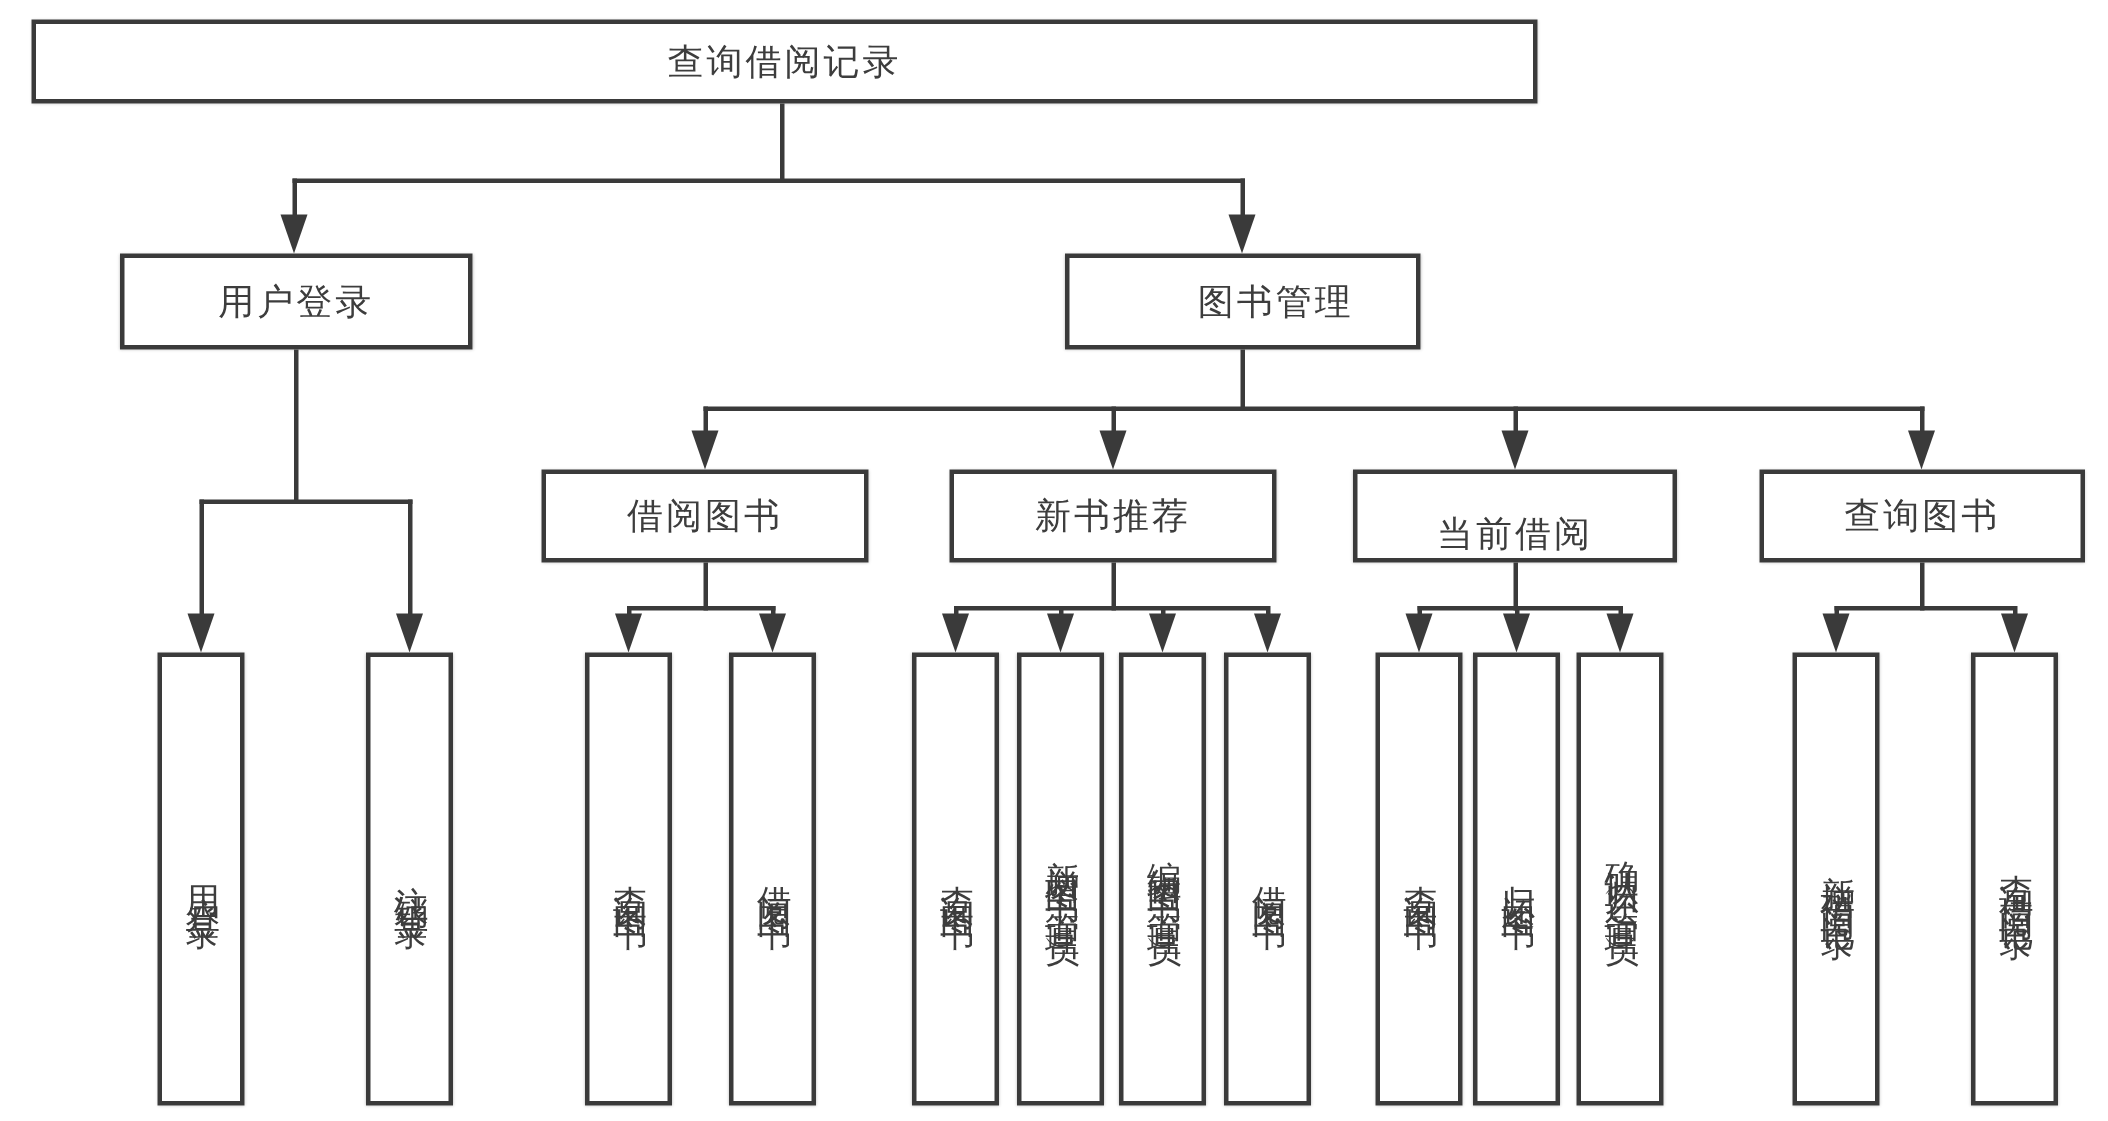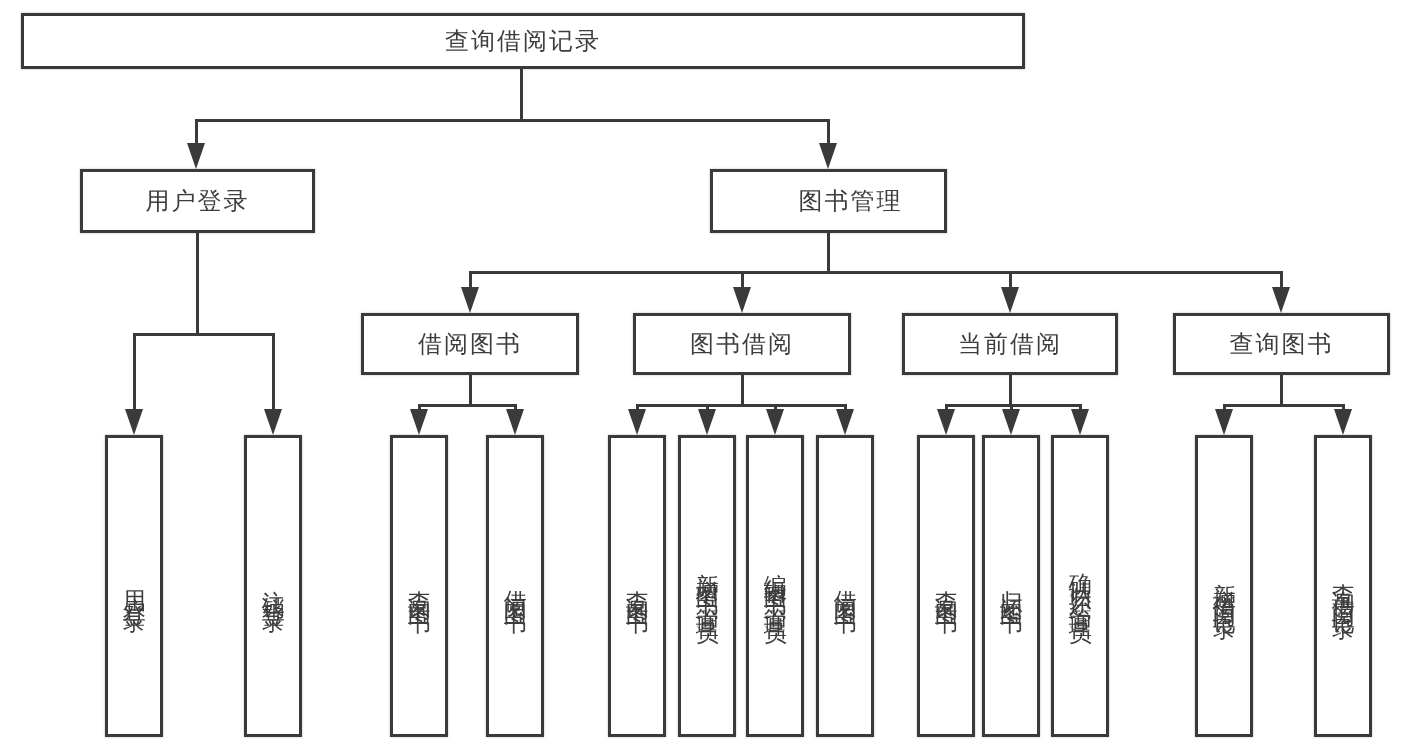--- a/index.html
+++ b/index.html
@@ -109,23 +109,23 @@
   <div class="arrow" style="left:733px; top:287px;"></div>
   <div class="vline" style="left:1009px; top:271px; height:22px;"></div>
   <div class="arrow" style="left:1001px; top:287px;"></div>
   <div class="vline" style="left:1280px; top:271px; height:22px;"></div>
   <div class="arrow" style="left:1272px; top:287px;"></div>
 
   <div class="box h" style="left:361px; top:313px; width:218px; height:62px;">
     <span>借阅图书</span>
   </div>
   <div class="box h" style="left:633px; top:313px; width:218px; height:62px;">
-    <span>图书借阅</span>
-  </div>
-  <div class="box h" style="left:902px; top:313px; width:216px; height:62px;">
+    <span>新书推荐</span>
+  </div>
+  <div class="box h" style="left:902px; top:313px; width:216px; height:62px;align-items:flex-end;">
     <span>当前借阅</span>
   </div>
   <div class="box h" style="left:1173px; top:313px; width:217px; height:62px;">
     <span>查询图书</span>
   </div>
 
   <div class="vline" style="left:469px; top:375px; height:32px;"></div>
   <div class="hline" style="left:418px; top:404px; width:99px;"></div>
   <div class="vline" style="left:418px; top:404px; height:12px;"></div>
   <div class="arrow" style="left:410px; top:409px;"></div>

